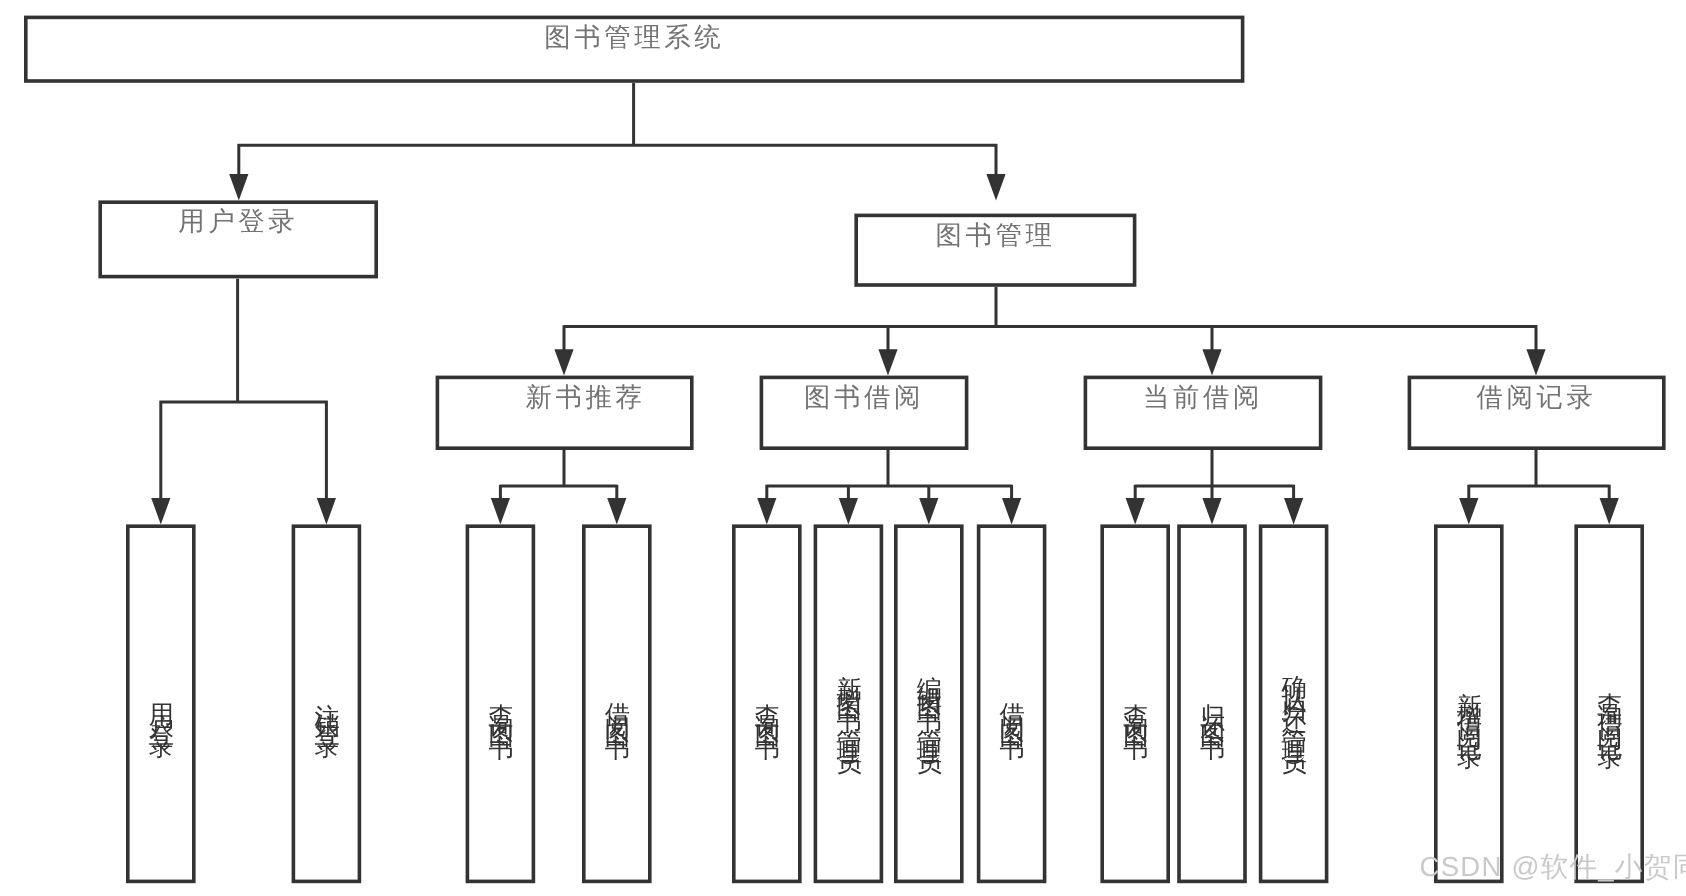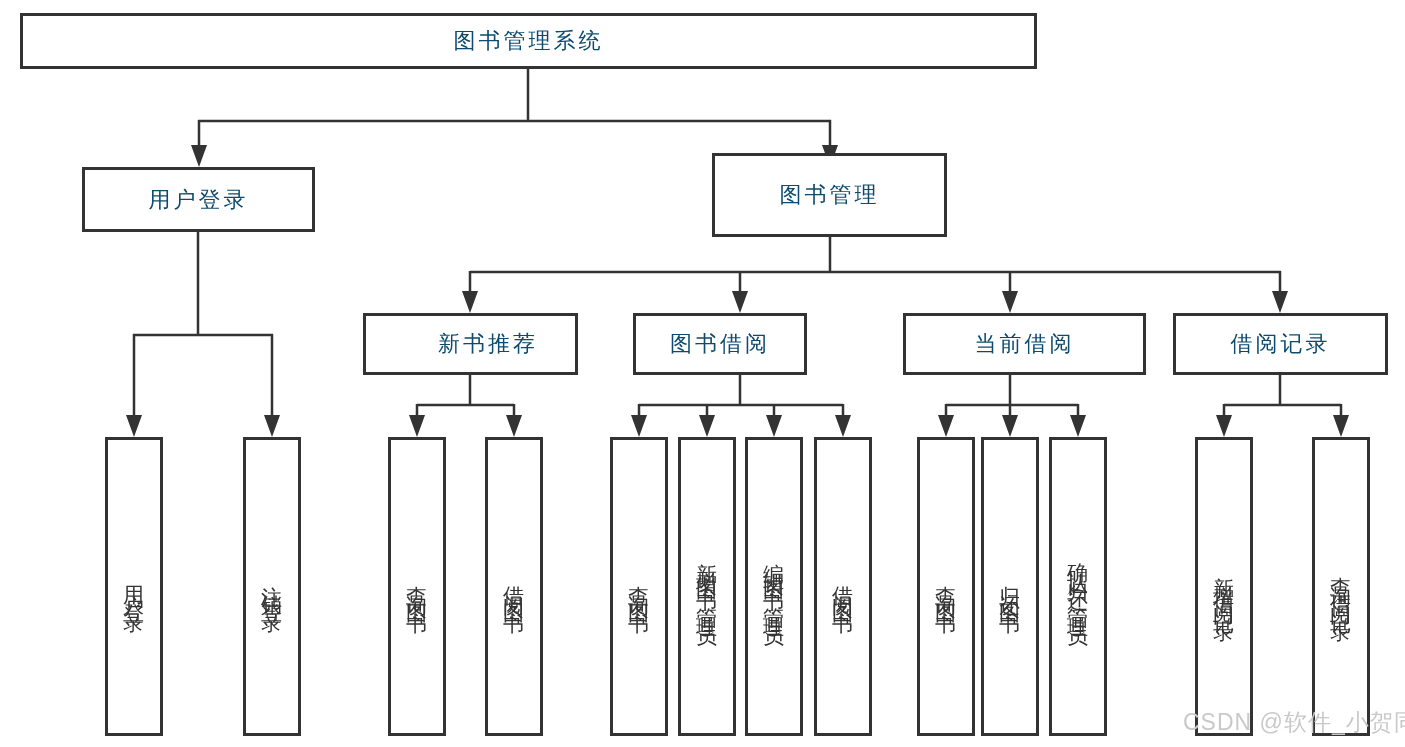--- a/index.html
+++ b/index.html
@@ -20,23 +20,23 @@
     width: 1405px;
     height: 747px;
     z-index: 1;
   }
 
   .node {
     position: absolute;
     background: #ffffff;
     border: 3px solid #333333;
     display: flex;
-    align-items: center;
+    align-items: flex-start;
     justify-content: center;
-    color: #0c4a6e;
+    color: #737373;
     font-size: 22px;
     letter-spacing: 3px;
     z-index: 2;
     white-space: nowrap;
   }
 
   .leaf {
     position: absolute;
     top: 437px;
     width: 58px;
@@ -92,31 +92,31 @@
          M1216 415H1232L1224 437Z M1333 415H1349L1341 437Z" fill="#333333" stroke="none"></path>
   </svg>
 
   <div class="node" style="left:20px; top:13px; width:1017px; height:56px;">
     <span>图书管理系统</span>
   </div>
 
   <div class="node" style="left:82px; top:167px; width:233px; height:65px;">
     <span>用户登录</span>
   </div>
-  <div class="node" style="left:712px; top:153px; width:235px; height:84px;">
+  <div class="node" style="left:712px; top:178px; width:235px; height:61px;">
     <span>图书管理</span>
   </div>
 
   <div class="node" style="left:363px; top:313px; width:215px; height:62px;padding-left:35px;">
     <span>新书推荐</span>
   </div>
   <div class="node" style="left:633px; top:313px; width:174px; height:62px;">
     <span>图书借阅</span>
   </div>
-  <div class="node" style="left:903px; top:313px; width:243px; height:62px;">
+  <div class="node" style="left:903px; top:313px; width:199px; height:62px;">
     <span>当前借阅</span>
   </div>
   <div class="node" style="left:1173px; top:313px; width:215px; height:62px;">
     <span>借阅记录</span>
   </div>
 
   <div class="leaf" style="left:105px;">
     <span class="vtext">用户登录</span>
   </div>
   <div class="leaf" style="left:243px;">

